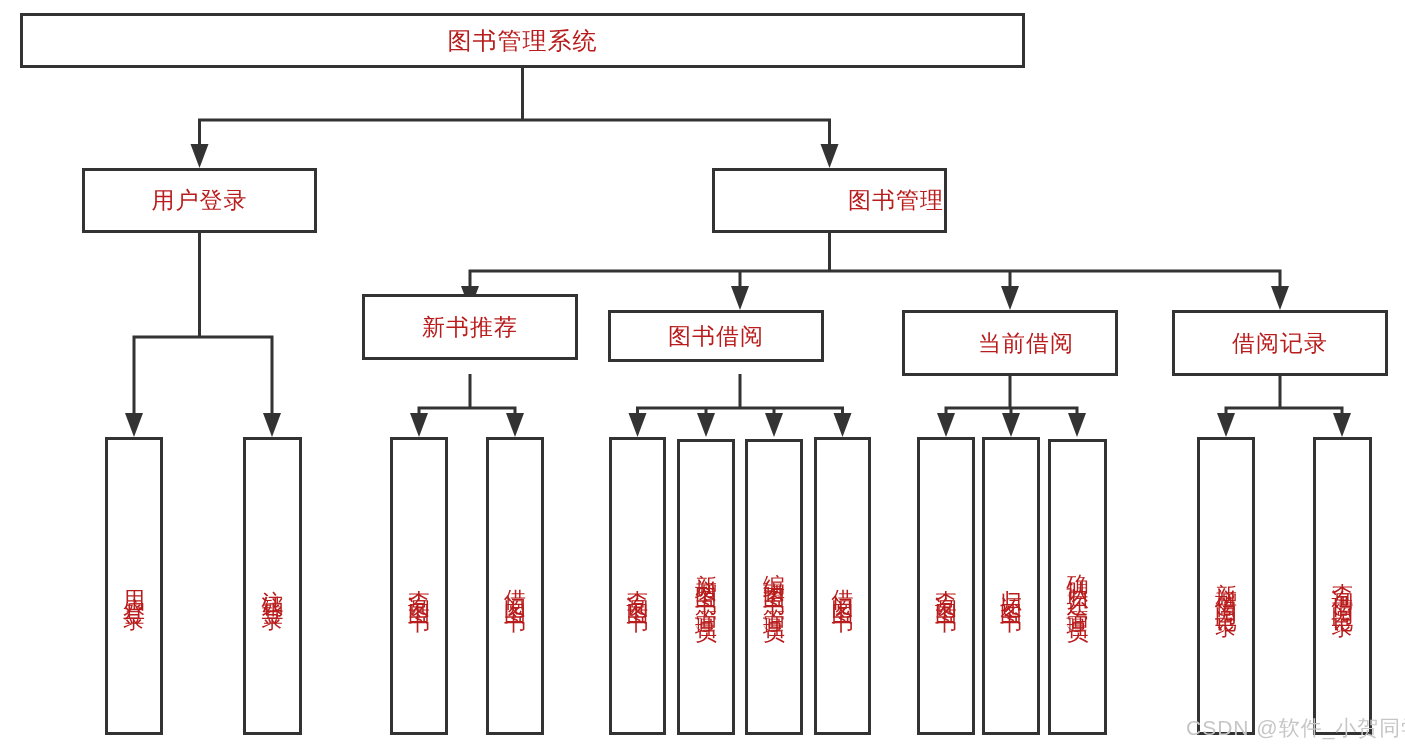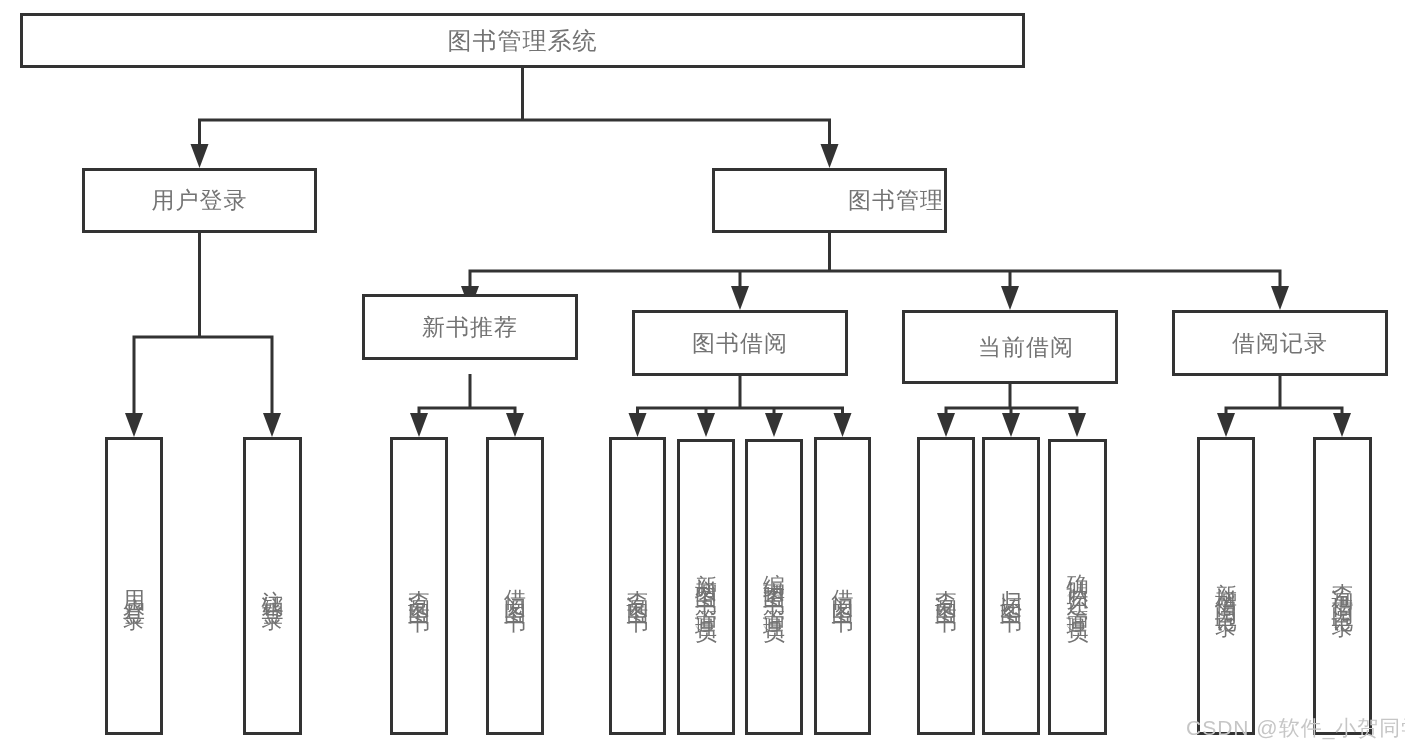--- a/index.html
+++ b/index.html
@@ -25,21 +25,21 @@
   }
   .box {
     position: absolute;
     box-sizing: border-box;
     border: 3px solid #333333;
     background: #ffffff;
     display: flex;
     align-items: center;
     justify-content: center;
     z-index: 2;
-    color: #737373;
+    color: #b91c1c;
   }
   .box.h {
     font-size: 23px;
     letter-spacing: 1px;
   }
   .box.root {
     font-size: 24px;
   }
   .box.v {
     font-size: 22px;
@@ -106,24 +106,24 @@
   <div class="box h" style="left:82px; top:168px; width:235px; height:65px;">
     <span class="label">用户登录</span>
   </div>
   <div class="box h" style="left:712px; top:168px; width:235px; height:65px;justify-content:flex-end;">
     <span class="label">图书管理</span>
   </div>
 
   <div class="box h" style="left:362px; top:294px; width:216px; height:66px;">
     <span class="label">新书推荐</span>
   </div>
-  <div class="box h" style="left:632px; top:310px; width:216px; height:66px;">
+  <div class="box h" style="left:608px; top:310px; width:216px; height:52px;">
     <span class="label">图书借阅</span>
   </div>
-  <div class="box h" style="left:902px; top:310px; width:216px; height:74px;padding-left:32px;">
+  <div class="box h" style="left:902px; top:310px; width:216px; height:66px;padding-left:32px;">
     <span class="label">当前借阅</span>
   </div>
   <div class="box h" style="left:1172px; top:310px; width:216px; height:66px;">
     <span class="label">借阅记录</span>
   </div>
 
   <div class="box v" style="left:105px; top:437px; width:58px; height:298px;">
     <span class="label">用户登录</span>
   </div>
   <div class="box v" style="left:243px; top:437px; width:59px; height:298px;">

